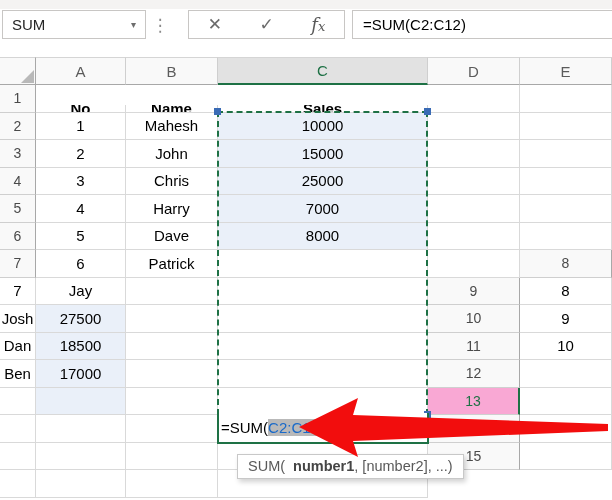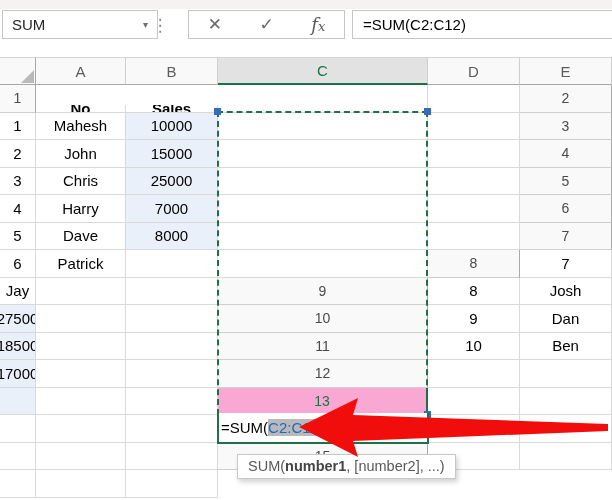--- a/index.html
+++ b/index.html
@@ -4,21 +4,21 @@
 <style>
   html,body{margin:0;padding:0;}
   body{
     width:612px;height:500px;position:relative;overflow:hidden;
     background:#ffffff;font-family:"Liberation Sans","DejaVu Sans",sans-serif;
     -webkit-font-smoothing:antialiased;
   }
   
   #topstrip{position:absolute;left:0;top:0;width:612px;height:9px;background:#f4f3f2;}
   .tbox{position:absolute;top:10px;height:29px;background:#fff;border:1px solid #c8c6c4;box-sizing:border-box;display:flex;align-items:center;}
-  #namebox{left:2px;width:156px;padding-left:9px;font-size:15px;color:#262626;justify-content:space-between;}
+  #namebox{left:2px;width:144px;padding-left:9px;font-size:15px;color:#262626;justify-content:space-between;}
   #namebox .dd{color:#6e6e6e;font-size:10px;padding-right:9px;}
   #dots{position:absolute;left:153px;top:12px;width:14px;height:26px;color:#8a8a8a;font-size:17px;display:flex;align-items:center;justify-content:center;letter-spacing:0;}
   #fnbox{left:188px;width:157px;justify-content:space-around;color:#6b6b6b;}
   #fnbox .fnbtn{font-size:17px;cursor:default;display:flex;align-items:baseline;}
   #fnbox .fx{font-family:"DejaVu Serif","Liberation Serif",serif;font-style:italic;color:#5a5a5a;}
   #fnbox .fx .f{font-size:18px;}
   #fnbox .fx .x{font-size:13px;}
   #fbar{left:352px;width:262px;padding-left:10px;font-size:15px;color:#000;}
   
   #sheet{
@@ -39,21 +39,21 @@
   .sel{background:var(--selfill);}
   
   #selection{position:absolute;left:217px;top:111px;width:211px;height:304px;border:2px dashed var(--green);box-sizing:border-box;pointer-events:none;z-index:5;}
   .handle{position:absolute;width:7px;height:7px;background:var(--hblue);z-index:6;pointer-events:none;}
   #activecell{position:absolute;left:217px;top:413px;width:212px;height:31px;box-sizing:border-box;background:#fff;
     border-left:2px solid var(--green);border-bottom:2px solid var(--green);border-right:2px dashed var(--green);
     display:flex;align-items:center;font-size:15px;z-index:7;padding-left:2px;white-space:pre;}
   #activecell .ref{color:var(--refblue);background:#b9b9b9;}
   #tooltip{position:absolute;left:237px;top:454px;padding:3px 10px 4px 10px;background:#fff;border:1px solid #c8c8c8;
     box-shadow:2px 3px 5px rgba(0,0,0,0.18);font-size:14.5px;color:#595959;z-index:8;white-space:pre;}
-  #tooltip b{color:#454545;}
+  #tooltip b{color:#454545;margin-left:8px;}
   #arrow{position:absolute;left:0;top:0;z-index:20;pointer-events:none;}
 </style>
 </head>
 <body style="--green: #1e7145; --refblue: #1a6ac9; --selfill: #eaf0f9; --hblue: #3a6bb5;">
 
 <div id="topstrip"></div>
 
 <div class="tbox" id="namebox">
   <span>SUM</span>
   <span class="dd">▾</span>
@@ -78,20 +78,21 @@
     <div class="c corner">
       <div class="tri"></div>
     </div>
     <div class="c colhead">A</div>
     <div class="c colhead">B</div>
     <div class="c colhead active">C</div>
     <div class="c colhead">D</div>
     <div class="c colhead">E</div>
     <div class="c rowhead">1</div>
     <div class="c hcell">No</div>
+    <div class="c hcell">Name</div>
     <div class="c hcell">Sales</div>
     <div class="c"></div>
     <div class="c"></div>
     <div class="c rowhead">2</div>
     <div class="c">1</div>
     <div class="c">Mahesh</div>
     <div class="c sel">10000</div>
     <div class="c"></div>
     <div class="c"></div>
     <div class="c rowhead">3</div>

